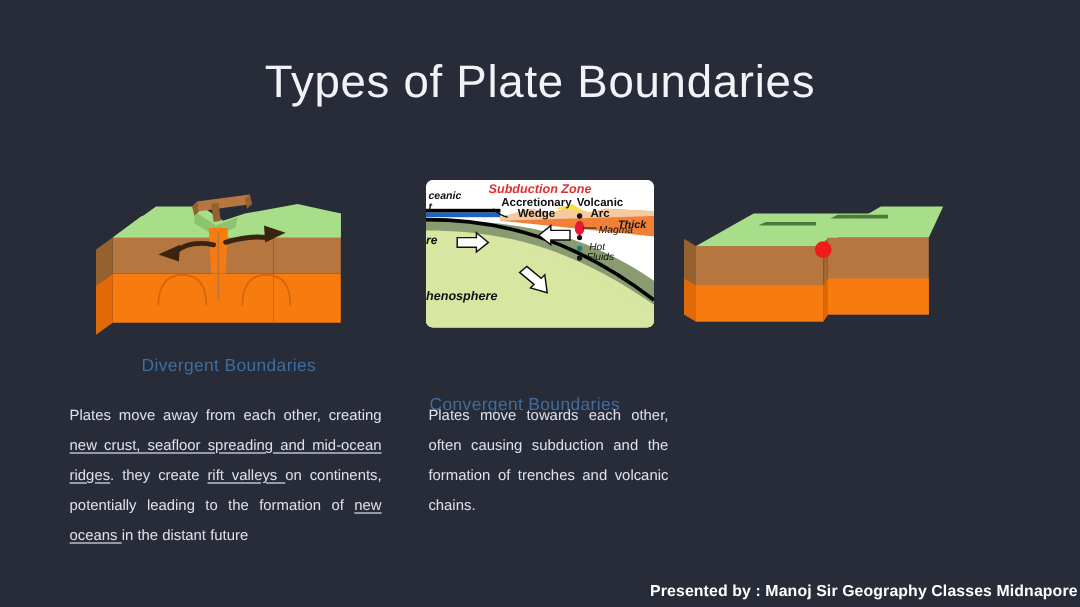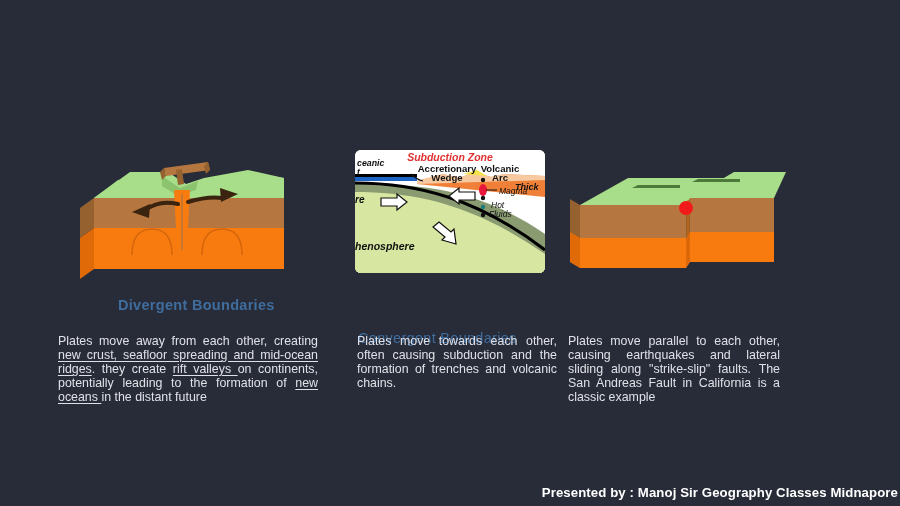--- a/index.html
+++ b/index.html
@@ -30,28 +30,28 @@
   .figure { position:relative; height:135px; }
 
   .heading {
     position:absolute;
     top:297px;
     font-size:14.5px;
     color:#3f6d9e;
     letter-spacing:0.3px;
     white-space:nowrap;
   }
-  .h1 { left:118px;font-weight:bold; }
+  .h1 { left:118px; }
   .h2 { left:358px;margin-top:33px; }
   .h3 { left:568px; }
 
   .para {
     position:absolute;
     font-size:12.4px;
-    line-height:14px;
+    line-height:25px;
     color:#dfe1e8;
     text-align:justify;
     text-align-last:left;
   }
   .p1 { left:58px;  top:334px; width:260px; }
   .p2 { left:357px; top:334px; width:200px; }
   .p3 { left:568px; top:334px; width:212px; }
   .para u { text-decoration:underline; text-underline-offset:2px; }
 
   .footer {
@@ -75,20 +75,21 @@
     overflow:hidden;
   }
   .panel svg { display:block; }
   .lbl { font-family:"Liberation Sans", sans-serif; }
 </style>
 </head>
 <body>
 
 <div id="slide">
 
+  <div class="title">Types of Plate Boundaries</div>
 
   <div class="col col-1">
     <div class="figure">
       <svg width="262" height="135" viewBox="0 0 262 135">
 
         <polygon points="36,78 36,119 170,119 170,78" fill="#f87b10"></polygon>
 
         <polygon points="36,48 36,78 170,78 170,48" fill="#b5773f"></polygon>
 
         <polygon points="170,78 170,119 226,119 226,78" fill="#f87b10"></polygon>
@@ -205,17 +206,16 @@
         <circle cx="118" cy="58" r="7" fill="#f21b1b"></circle>
       </svg>
     </div>
   </div>
 
   <div class="heading h1">Divergent Boundaries</div>
   <div class="heading h2">Convergent Boundaries</div>
 
   <div class="para p1"><span>Plates move away from each other, creating </span><u>new crust, seafloor spreading and mid-ocean ridges</u><span>. they create </span><u>rift valleys </u><span>on continents, potentially leading to the formation of </span><u>new oceans </u><span>in the distant future</span></div>
   <div class="para p2"><span>Plates move towards each other, often causing subduction and the formation of trenches and volcanic chains.</span></div>
-  <div class="para p3"><span>Plates move parallel to each other, causing earthquakes and lateral sliding along "strike-slip" faults. The San Andreas Fault in California is a classic example</span></div>
 
   <div class="footer">Presented by : Manoj Sir Geography Classes Midnapore</div>
 
 </div>
 
 </body></html>

